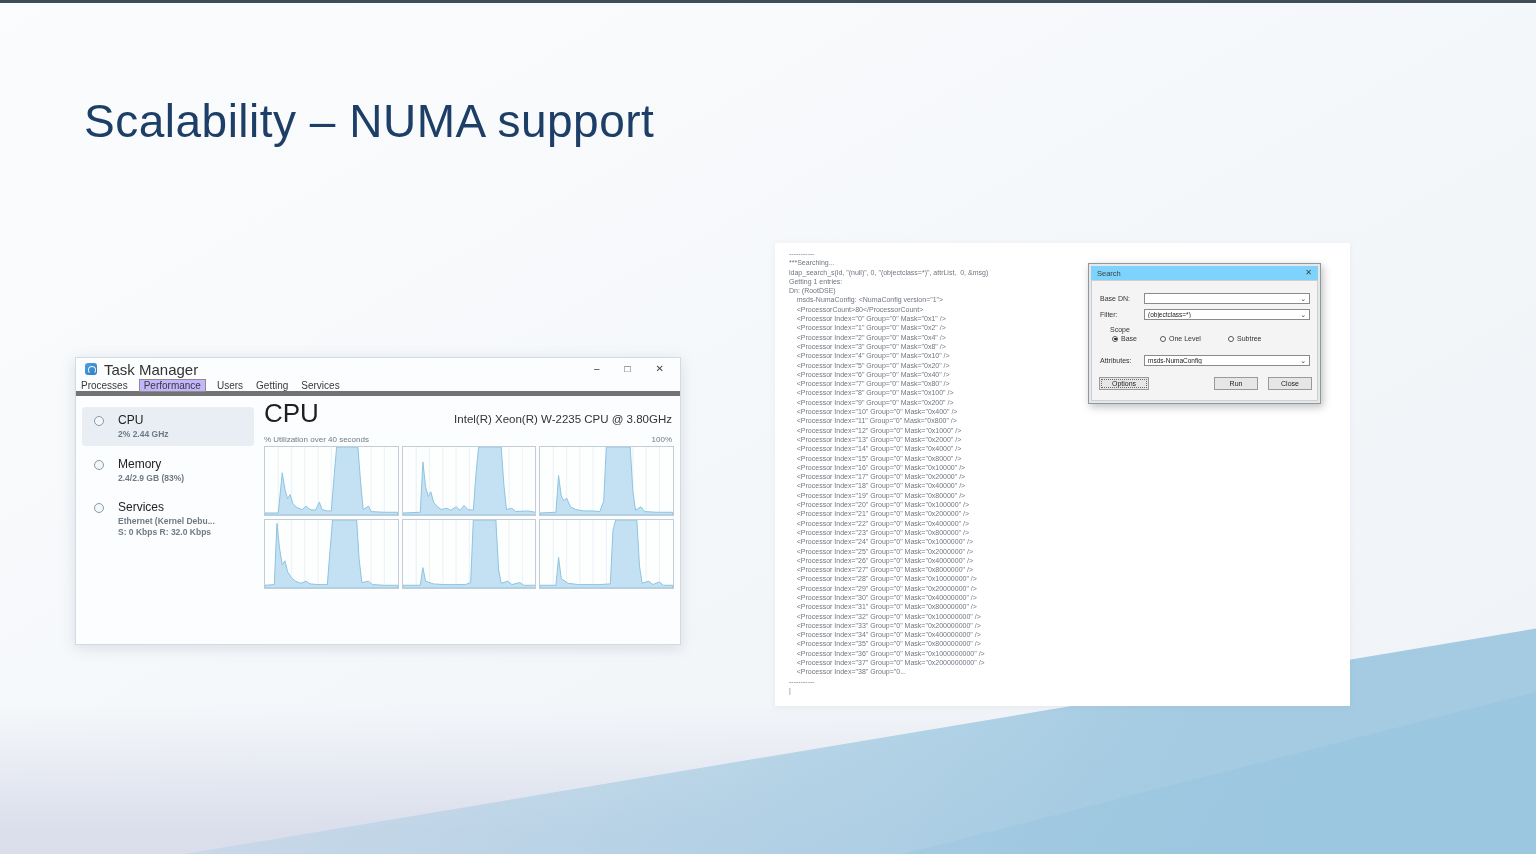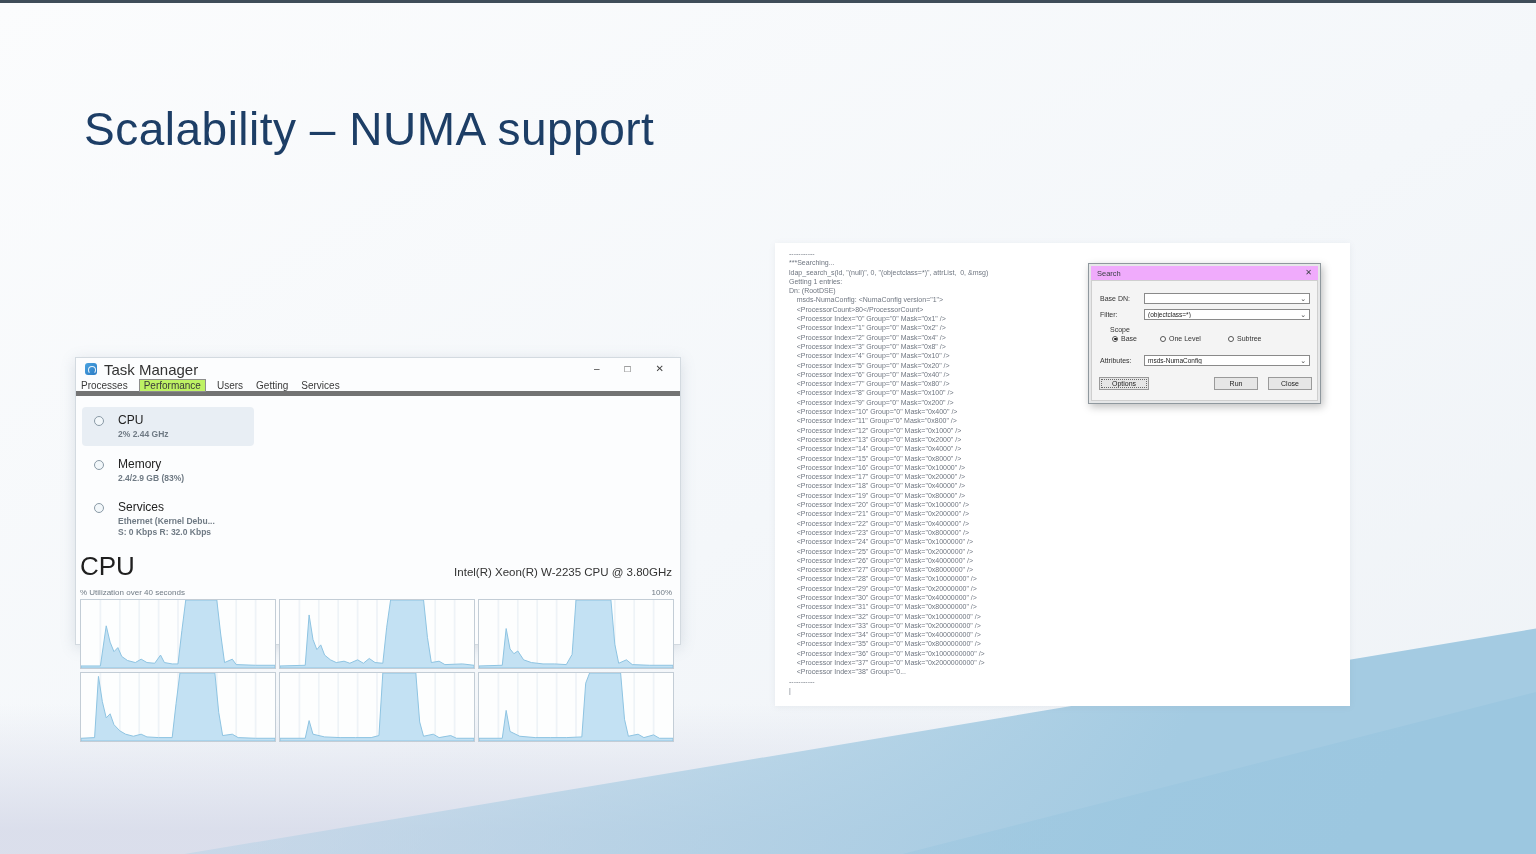--- a/index.html
+++ b/index.html
@@ -19,21 +19,21 @@
     position:absolute; right:0; bottom:0; width:100%; height:230px;
     clip-path: polygon(100% 2%, 12% 100%, 100% 100%);
     background: linear-gradient(115deg, rgba(168,204,227,0.25) 10%, #a4cbe2 75%);
   }
   .wave-blue2 {
     position:absolute; right:0; bottom:0; width:55%; height:180px;
     clip-path: polygon(100% 10%, 25% 100%, 100% 100%);
     background: linear-gradient(120deg, rgba(155,198,224,0.15), #9cc7e0 80%);
   }
   .slide-title {
-    position:absolute; left:84px; top:102px;
+    position:absolute; left:84px; top:94px;
     font-size:46px; font-weight:400; color:#1d3e66; letter-spacing:0.5px;
   }
 
   
   .tm-window {
     position:absolute; left:75px; top:357px; width:606px; height:288px;
     background:#fcfdfe; border:1px solid #d3dae0;
     box-shadow: 0 3px 14px rgba(100,120,140,0.20);
     font-size:10px; color:#2b2b2b;
   }
@@ -44,22 +44,22 @@
     position:relative;
   }
   .tm-appicon::after{ content:""; position:absolute; left:3px; top:3px; width:6px; height:6px;
     border-radius:50%; border:1px solid rgba(255,255,255,0.9); border-bottom-color:transparent; }
   .tm-title { font-size:15px; color:#333; }
   .tm-ctrls { margin-left:auto; display:flex; align-items:center; gap:25px; margin-right:16px; color:#444; }
   .tm-ctrl { font-size:10px; cursor:default; line-height:1; }
   .tm-menubar { display:flex; gap:16px; padding-left:10px; height:17px; align-items:center; font-size:10px; color:#3a3a3a; }
   .tm-tabs { display:flex; gap:9px; padding-left:3px; height:16px; align-items:center; font-size:10px; color:#3a3a3a; border-bottom:5px solid #737373; }
   .tm-tab { padding:0 2px; }
-  .tm-tab.active { border:1px solid #8d8d8d; background:#bef264; padding:0 4px; }
-  .tm-body { display:flex; height:calc(100% - 55px);flex-direction:column; }
+  .tm-tab.active { border:1px solid #8d8d8d; background:#c4b5fd; padding:0 4px; }
+  .tm-body { display:flex; height:calc(100% - 55px); }
   .tm-sidebar { width:184px; padding:11px 6px 0 6px; }
   .tm-side-item { display:flex; align-items:flex-start; padding:6px 8px; border-radius:4px; margin-bottom:5px; }
   .tm-side-item.selected { background:#e8eef4; }
   .ring-icon { width:10px; height:10px; border:1.6px solid #8a9aa6; border-radius:50%; margin:3px 14px 0 4px; flex:none; background:#f2f7fa; }
   .tm-side-name { font-size:12px; color:#222; margin-bottom:2px; }
   .tm-side-detail { font-size:8.5px; color:#6f7a84; line-height:1.25;font-weight:bold; }
   .tm-main { flex:1; padding:2px 6px 0 4px; }
   .tm-main-head { display:flex; align-items:flex-end; justify-content:space-between; padding-right:2px; }
   .tm-cpu-heading { font-size:26px; font-weight:400; color:#1f1f1f; }
   .tm-cpu-name { font-size:11.5px; color:#333; padding-bottom:4px; }
@@ -75,21 +75,21 @@
     padding:6px 0 0 14px; overflow:hidden;
   }
   .ldp-line { white-space:pre; font-size:7px; line-height:9.3px; color:#6f7680; font-family:"Liberation Sans", sans-serif; }
 
   
   .search-dialog {
     position:absolute; left:1088px; top:263px; width:233px; height:141px;
     background:#e6e7e8; border:1px solid #8f989e; padding:2px;
     box-shadow:2px 3px 8px rgba(0,0,0,0.25);
   }
-  .sd-titlebar { height:14px; background:#f0abfc; display:flex; align-items:center; padding:0 6px; }
+  .sd-titlebar { height:14px; background:#7dd3fc; display:flex; align-items:center; padding:0 6px; }
   .sd-title { font-size:7.5px; color:#3d4247; }
   .sd-close { margin-left:auto; font-size:8px; color:#3d4247; line-height:1; }
   .sd-body { position:relative; height:calc(100% - 14px); background:#f4f4f4; border:1px solid #cfcfcf; }
   .sd-label { position:absolute; font-size:7px; color:#333; }
   .sd-combo { position:absolute; height:11px; background:#fff; border:1px solid #8a8a8a; display:flex; align-items:center; padding:0 3px; }
   .sd-combo-value { font-size:6.5px; color:#222; white-space:nowrap; overflow:hidden; flex:1; }
   .sd-combo-arrow { font-size:7px; color:#444; line-height:1; margin-left:2px; }
   .sd-radio { position:absolute; display:flex; align-items:center; gap:3px; }
   .radio-dot { width:6px; height:6px; border:1px solid #555; border-radius:50%; background:#fff; position:relative; flex:none; }
   .radio-dot.on::after { content:""; position:absolute; left:1px; top:1px; width:2.5px; height:2.5px; border-radius:50%; background:#1a1a1a; }

